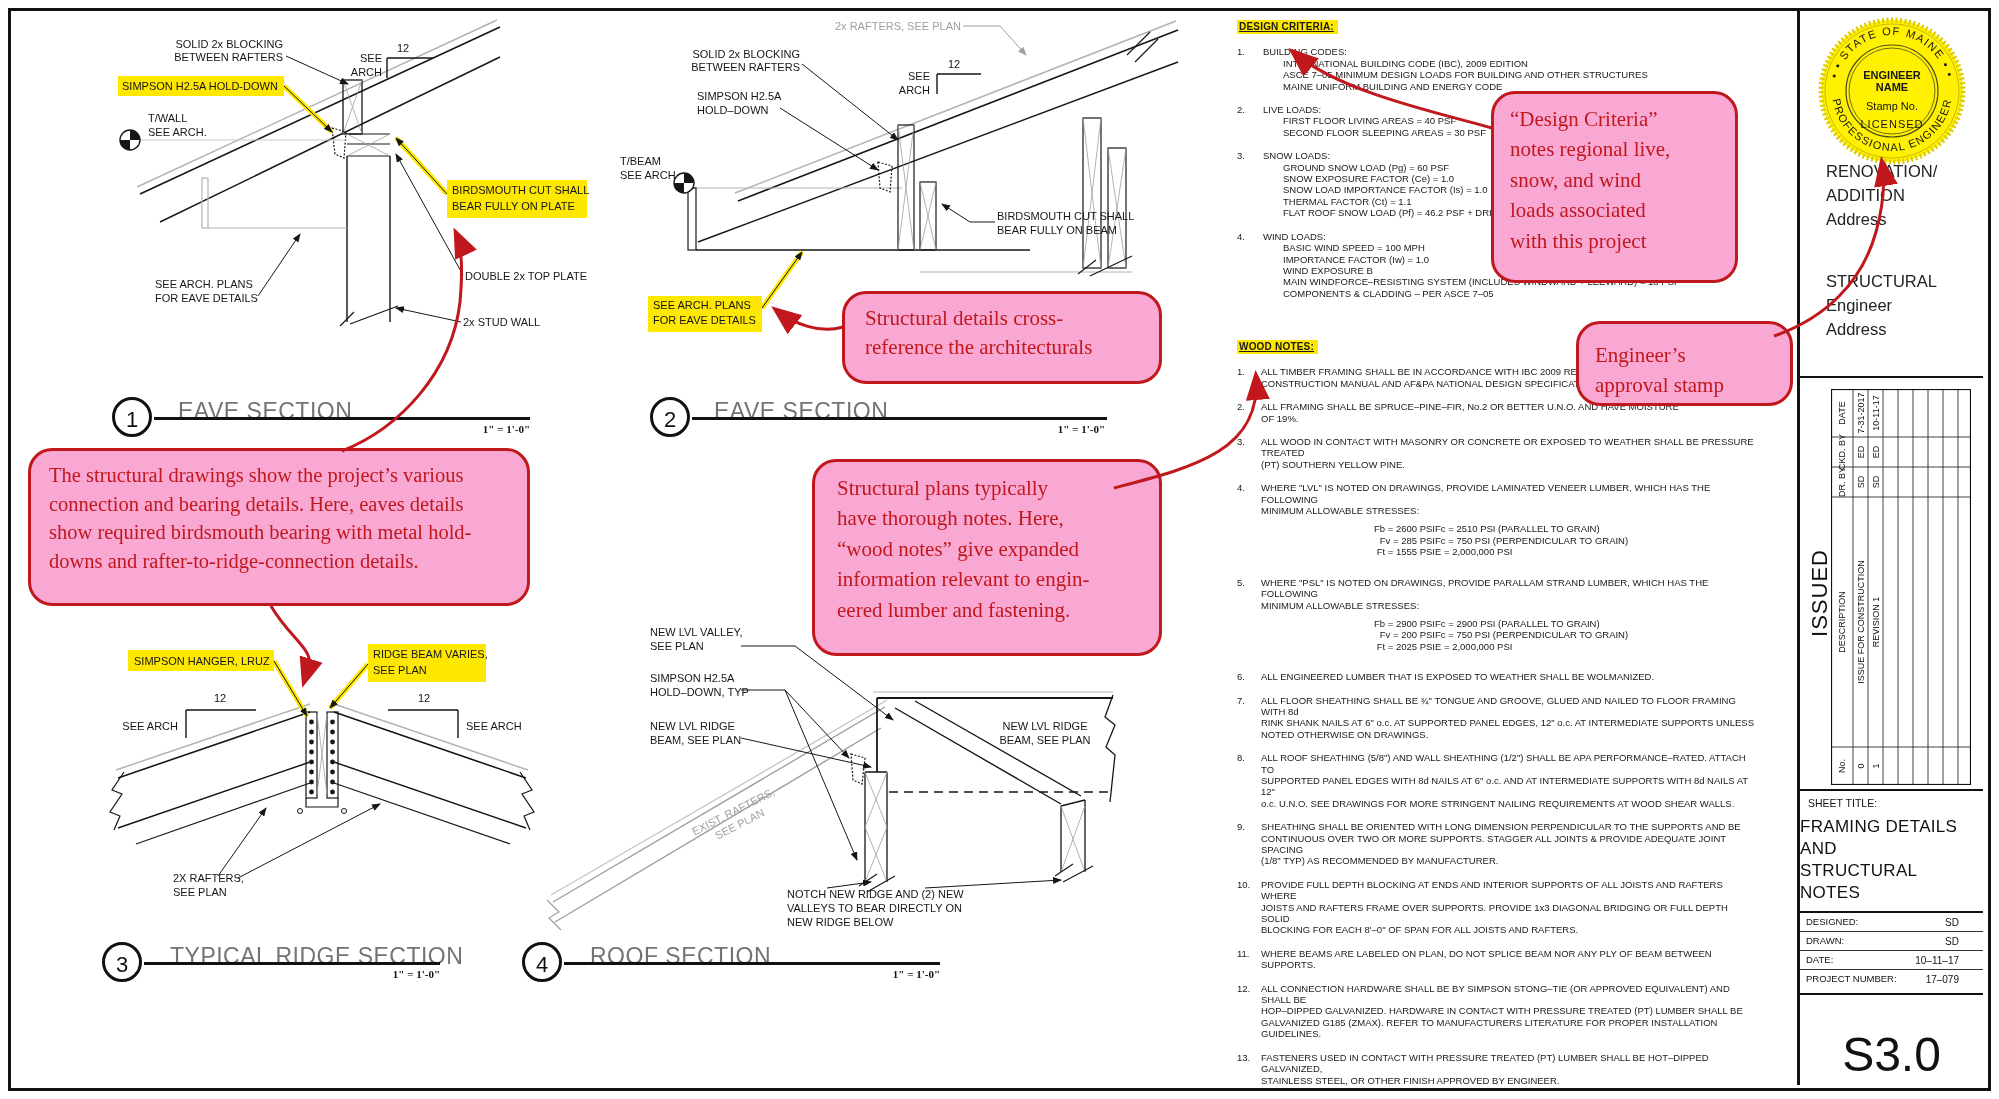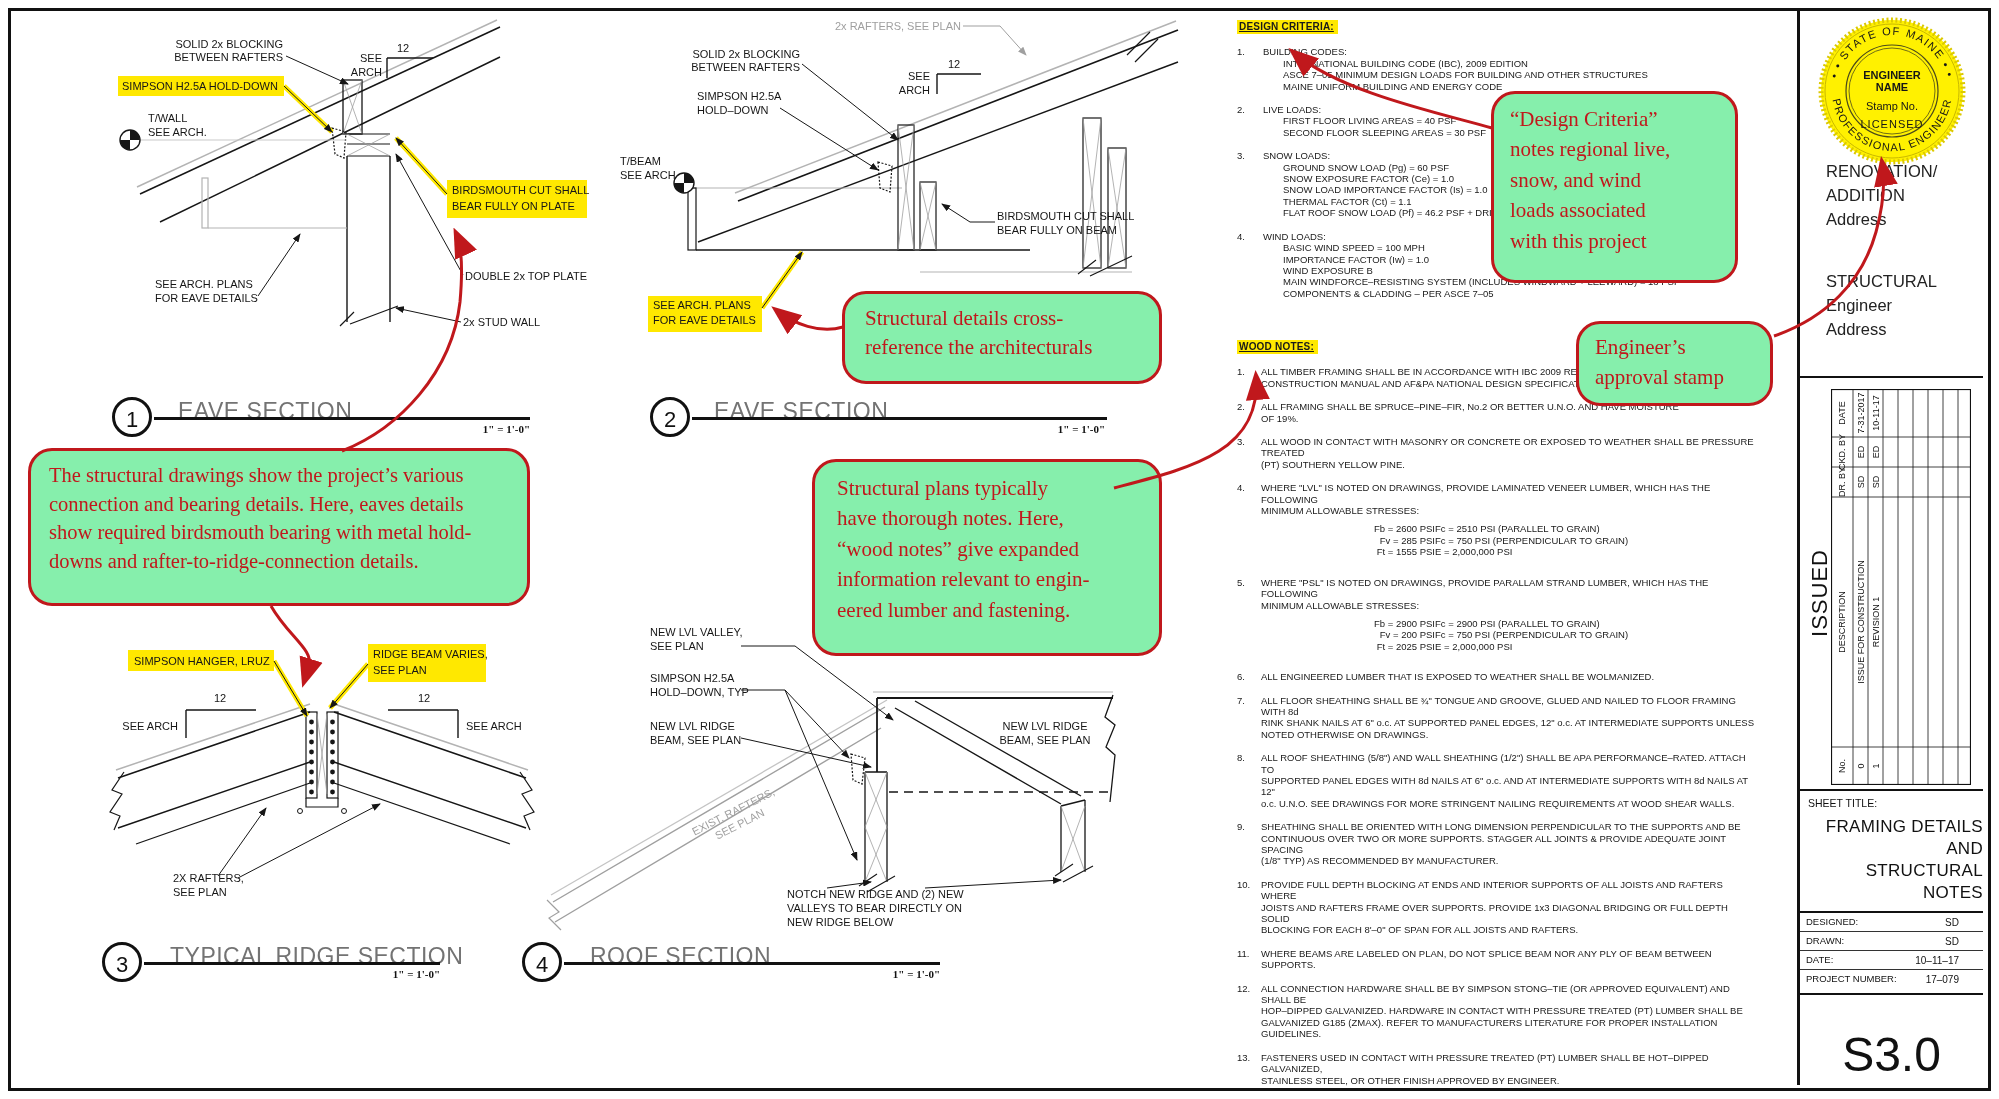--- a/index.html
+++ b/index.html
@@ -17,29 +17,29 @@
   .notes-col{position:absolute;width:520px;font-size:9.5px;line-height:11.4px;color:#191919;}
   .yellow-head{display:inline-block;background:#ffe800;padding:1px 4px 2px 2px;font-size:10px;font-weight:bold;text-decoration:underline;letter-spacing:0.2px;}
   .dc-item,.wn-item{display:flex;margin-top:12px;}
   .dc-num{width:26px;flex:none;}
   .wn-num{width:24px;flex:none;}
   .dc-l{margin-left:20px;}
   .stress{margin:7px 0 7px 62px;}
   .stress-row{display:flex;}
   .stress-row .s1{width:112px;flex:none;text-align:right;}
   
-  .callout{position:absolute;background:#86efac;border:3px solid #c0181c;border-radius:24px;color:#c0181c;font-family:"Liberation Serif",serif;white-space:pre-line;z-index:40;box-sizing:border-box;}
+  .callout{position:absolute;background:#f9a8d4;border:3px solid #c0181c;border-radius:24px;color:#c0181c;font-family:"Liberation Serif",serif;white-space:pre-line;z-index:40;box-sizing:border-box;}
   
   #titleblock{position:absolute;left:1797px;top:11px;width:186px;height:1074px;border-left:3px solid #111;box-sizing:border-box;}
   .tb-sec{position:relative;border-bottom:2.5px solid #111;box-sizing:border-box;}
   .tb-addr{position:absolute;left:26px;font-size:16.5px;line-height:24px;color:#222;white-space:pre-line;}
   .rot{position:absolute;transform:translate(-50%,-50%) rotate(-90deg);white-space:nowrap;font-size:9px;color:#111;}
   .rot-issued{font-size:22px;letter-spacing:1px;color:#111;}
   .tb-sheettitle-label{position:absolute;left:8px;top:6px;font-size:10.5px;}
-  .tb-st-line{position:absolute;width:100%;text-align:right;font-size:17px;letter-spacing:0.3px;}
+  .tb-st-line{position:absolute;width:100%;text-align:left;font-size:17px;letter-spacing:0.3px;}
   .tb-field-row{height:18px;border-bottom:1px solid #333;position:relative;}
   .tb-field-row:last-child{border-bottom:none;}
   .tb-field-label{position:absolute;left:6px;top:3px;font-size:9.5px;}
   .tb-field-value{position:absolute;right:24px;top:4px;font-size:10px;}
   .tb-number{position:absolute;width:100%;text-align:center;top:32px;font-size:48px;color:#111;}
   .overlay{position:absolute;left:0;top:0;z-index:60;pointer-events:none;}
 </style>
 </head>
 <body>
 
@@ -481,21 +481,21 @@
   <div class="callout" style="left:812px;top:459px;width:350px;height:197px;padding:11px 22px;font-size:21px;line-height:1.45;">Structural plans typically
 have thorough notes. Here,
 “wood notes” give expanded
 information relevant to engin-
 eered lumber and fastening.</div>
   <div class="callout" style="left:1491px;top:91px;width:247px;height:192px;padding:10px 16px;font-size:21px;line-height:1.45;">“Design Criteria”
 notes regional live,
 snow, and wind
 loads associated
 with this project</div>
-  <div class="callout" style="left:1576px;top:321px;width:197px;height:85px;padding:8px 16px;font-size:21px;line-height:1.45;">Engineer’s
+  <div class="callout" style="left:1576px;top:321px;width:217px;height:85px;padding:16px 16px;font-size:21px;line-height:1.45;">Engineer’s
 approval stamp</div>
 
   <div id="titleblock">
     <div class="tb-sec" style="height:367px;">
       <svg width="186" height="152" style="position:absolute;left:0;top:6px;">
         <circle cx="92" cy="74" r="71" fill="#fff100" stroke="#dcc900" stroke-width="5" stroke-dasharray="2 2.5"></circle>
         <circle cx="92" cy="74" r="67" fill="#fff100" stroke="#c9b800" stroke-width="1"></circle>
         <circle cx="92" cy="74" r="46" fill="none" stroke="#4a4a1a" stroke-width="1.2"></circle>
         <circle cx="92" cy="74" r="43" fill="none" stroke="#4a4a1a" stroke-width="0.8"></circle>
         <defs>

